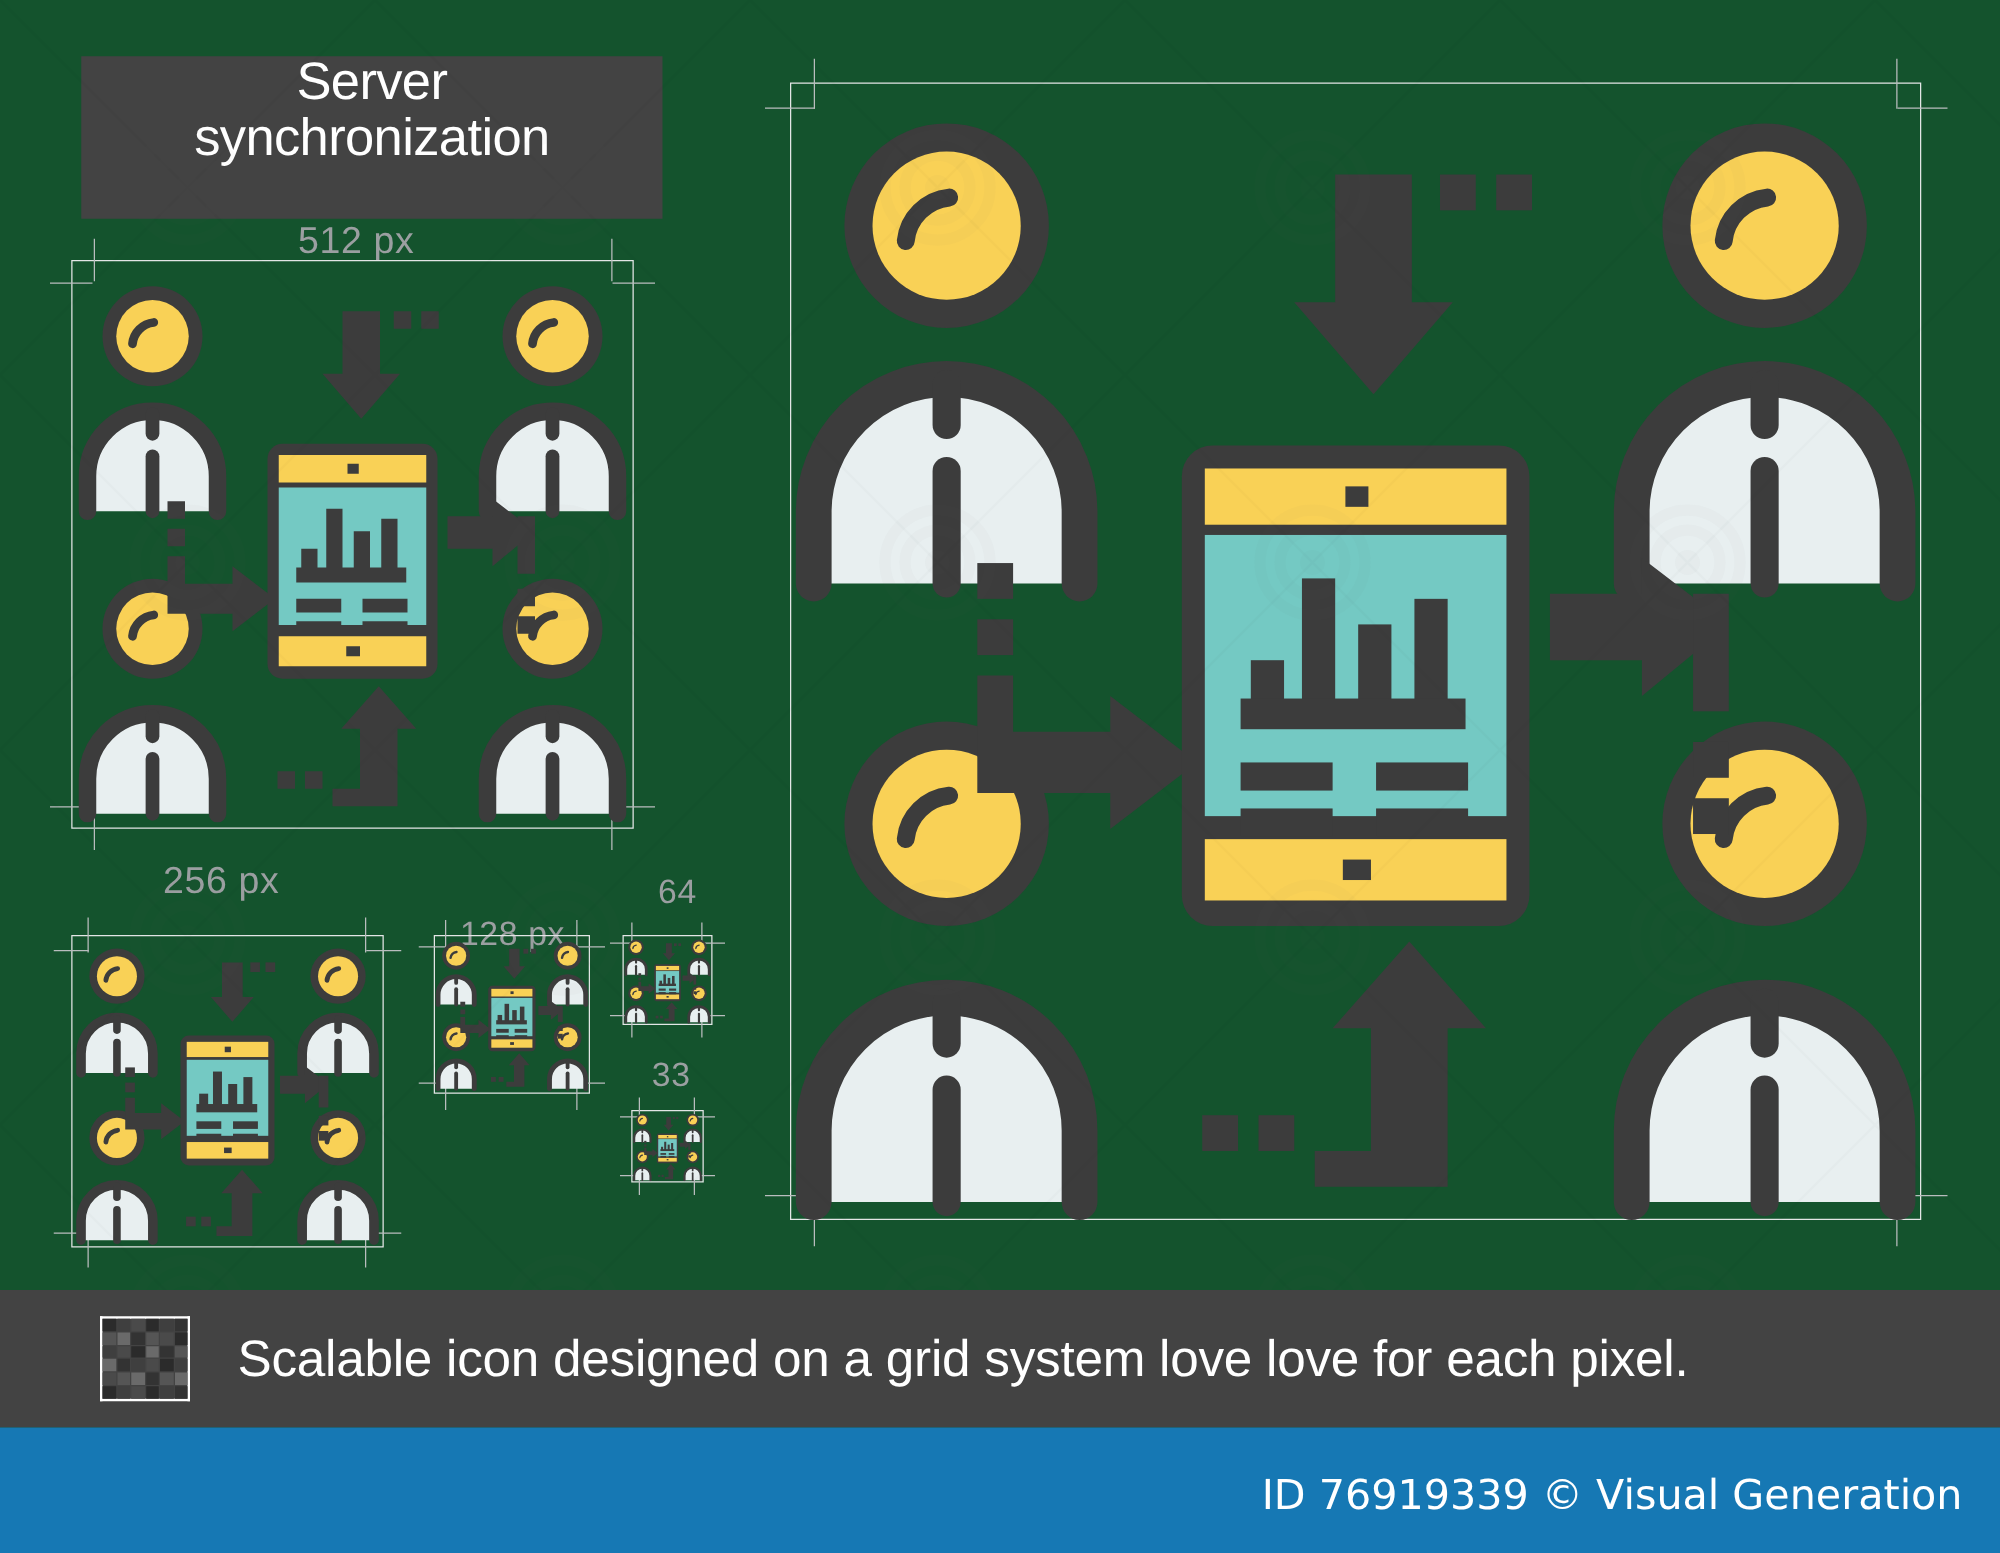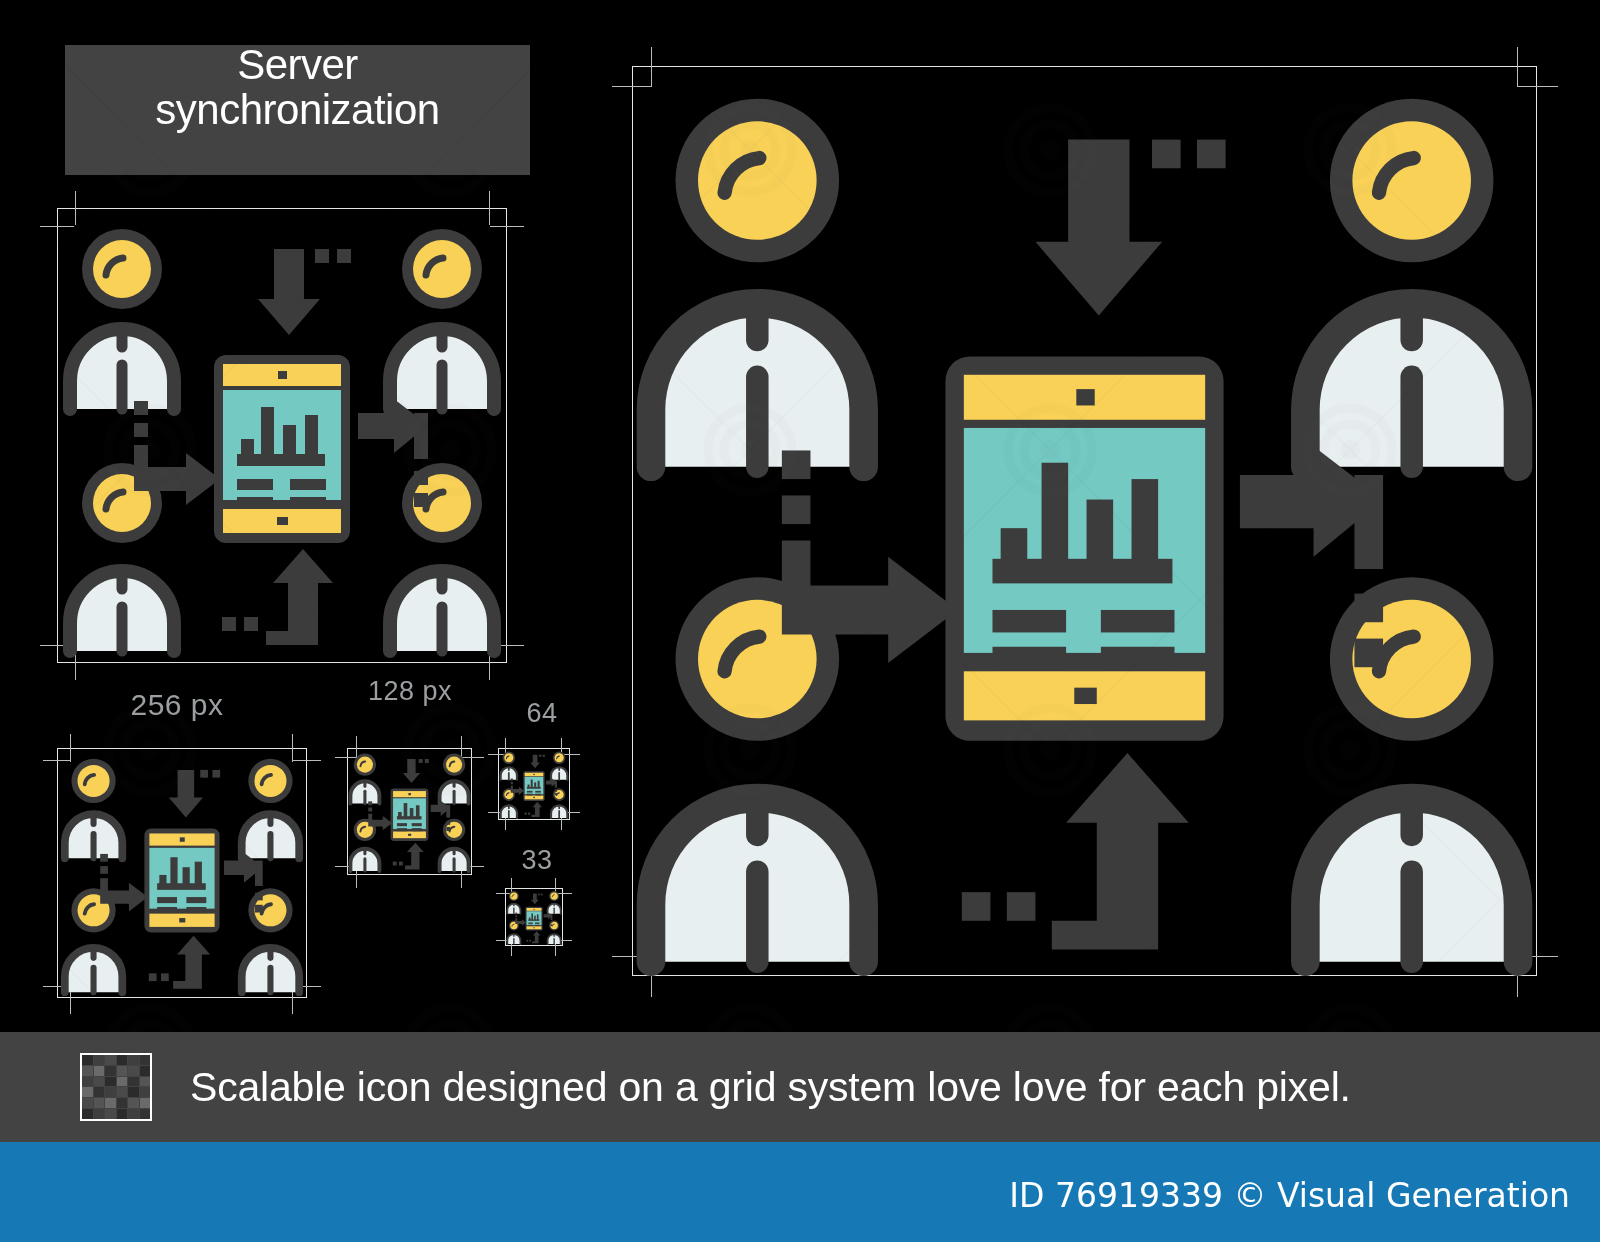--- a/index.html
+++ b/index.html
@@ -1,18 +1,18 @@
 <!DOCTYPE html>
 <html><head>
 <meta charset="utf-8">
 <style>
   html,body{margin:0;padding:0;background:#fff;}
   body{width:1600px;height:1242px;font-family:"Liberation Sans",sans-serif;overflow:hidden;position:relative;}
 
-  .stage{position:absolute;left:0;top:0;width:1600px;height:1242px;background:#000000;}
+  .stage{position:absolute;left:0;top:0;width:1600px;height:1242px;background:#14532d;}
 
   
   .title-banner{
     position:absolute;left:65px;top:45px;width:465px;height:130px;
     background:#434343;color:#ffffff;
     display:flex;align-items:center;justify-content:center;text-align:center;
     font-size:42px;line-height:1.08;font-weight:400;letter-spacing:-.5px;
   }
   .title-banner span{display:block;padding:0 14px;}
 
@@ -69,20 +69,21 @@
 <body>
 
 <div class="stage">
 
   <div class="title-banner">
     <span>
       <span>Server synchronization</span><br>
     </span>
   </div>
 
+  <div class="size-label" style="left:55px;top:176px;width:460px;">512 px</div>
   <div class="frame" style="left:57px;top:208px;width:450px;height:455px;"></div>
 
   <div class="tick h" style="left:40px;top:226px;width:34px;"></div>
   <div class="tick v" style="left:75px;top:191px;height:34px;"></div>
   <div class="tick h" style="left:490px;top:226px;width:34px;"></div>
   <div class="tick v" style="left:489px;top:191px;height:34px;"></div>
   <div class="tick h" style="left:40px;top:645px;width:34px;"></div>
   <div class="tick v" style="left:75px;top:646px;height:34px;"></div>
   <div class="tick h" style="left:490px;top:645px;width:34px;"></div>
   <div class="tick v" style="left:489px;top:646px;height:34px;"></div>
@@ -205,21 +206,21 @@
   <div class="tick v" style="left:70px;top:986px;height:28px;"></div>
   <div class="tick h" style="left:293px;top:986px;width:28px;"></div>
   <div class="tick v" style="left:292px;top:986px;height:28px;"></div>
 
   <div class="icon" style="left:58px;top:750px;width:248px;height:246px;">
     <svg viewBox="0 0 440 445" xmlns="http://www.w3.org/2000/svg">
         <use href="#art512"></use>
       </svg>
   </div>
 
-  <div class="size-label sm" style="left:335px;top:676px;width:150px;text-align:center;">128 px</div>
+  <div class="size-label sm" style="left:335px;top:732px;width:150px;text-align:center;">128 px</div>
   <div class="frame" style="left:347px;top:748px;width:125px;height:127px;"></div>
   <div class="tick h" style="left:335px;top:757px;width:22px;"></div>
   <div class="tick v" style="left:356px;top:736px;height:22px;"></div>
   <div class="tick h" style="left:462px;top:757px;width:22px;"></div>
   <div class="tick v" style="left:461px;top:736px;height:22px;"></div>
   <div class="tick h" style="left:335px;top:866px;width:22px;"></div>
   <div class="tick v" style="left:356px;top:866px;height:22px;"></div>
   <div class="tick h" style="left:462px;top:866px;width:22px;"></div>
   <div class="tick v" style="left:461px;top:866px;height:22px;"></div>
 

